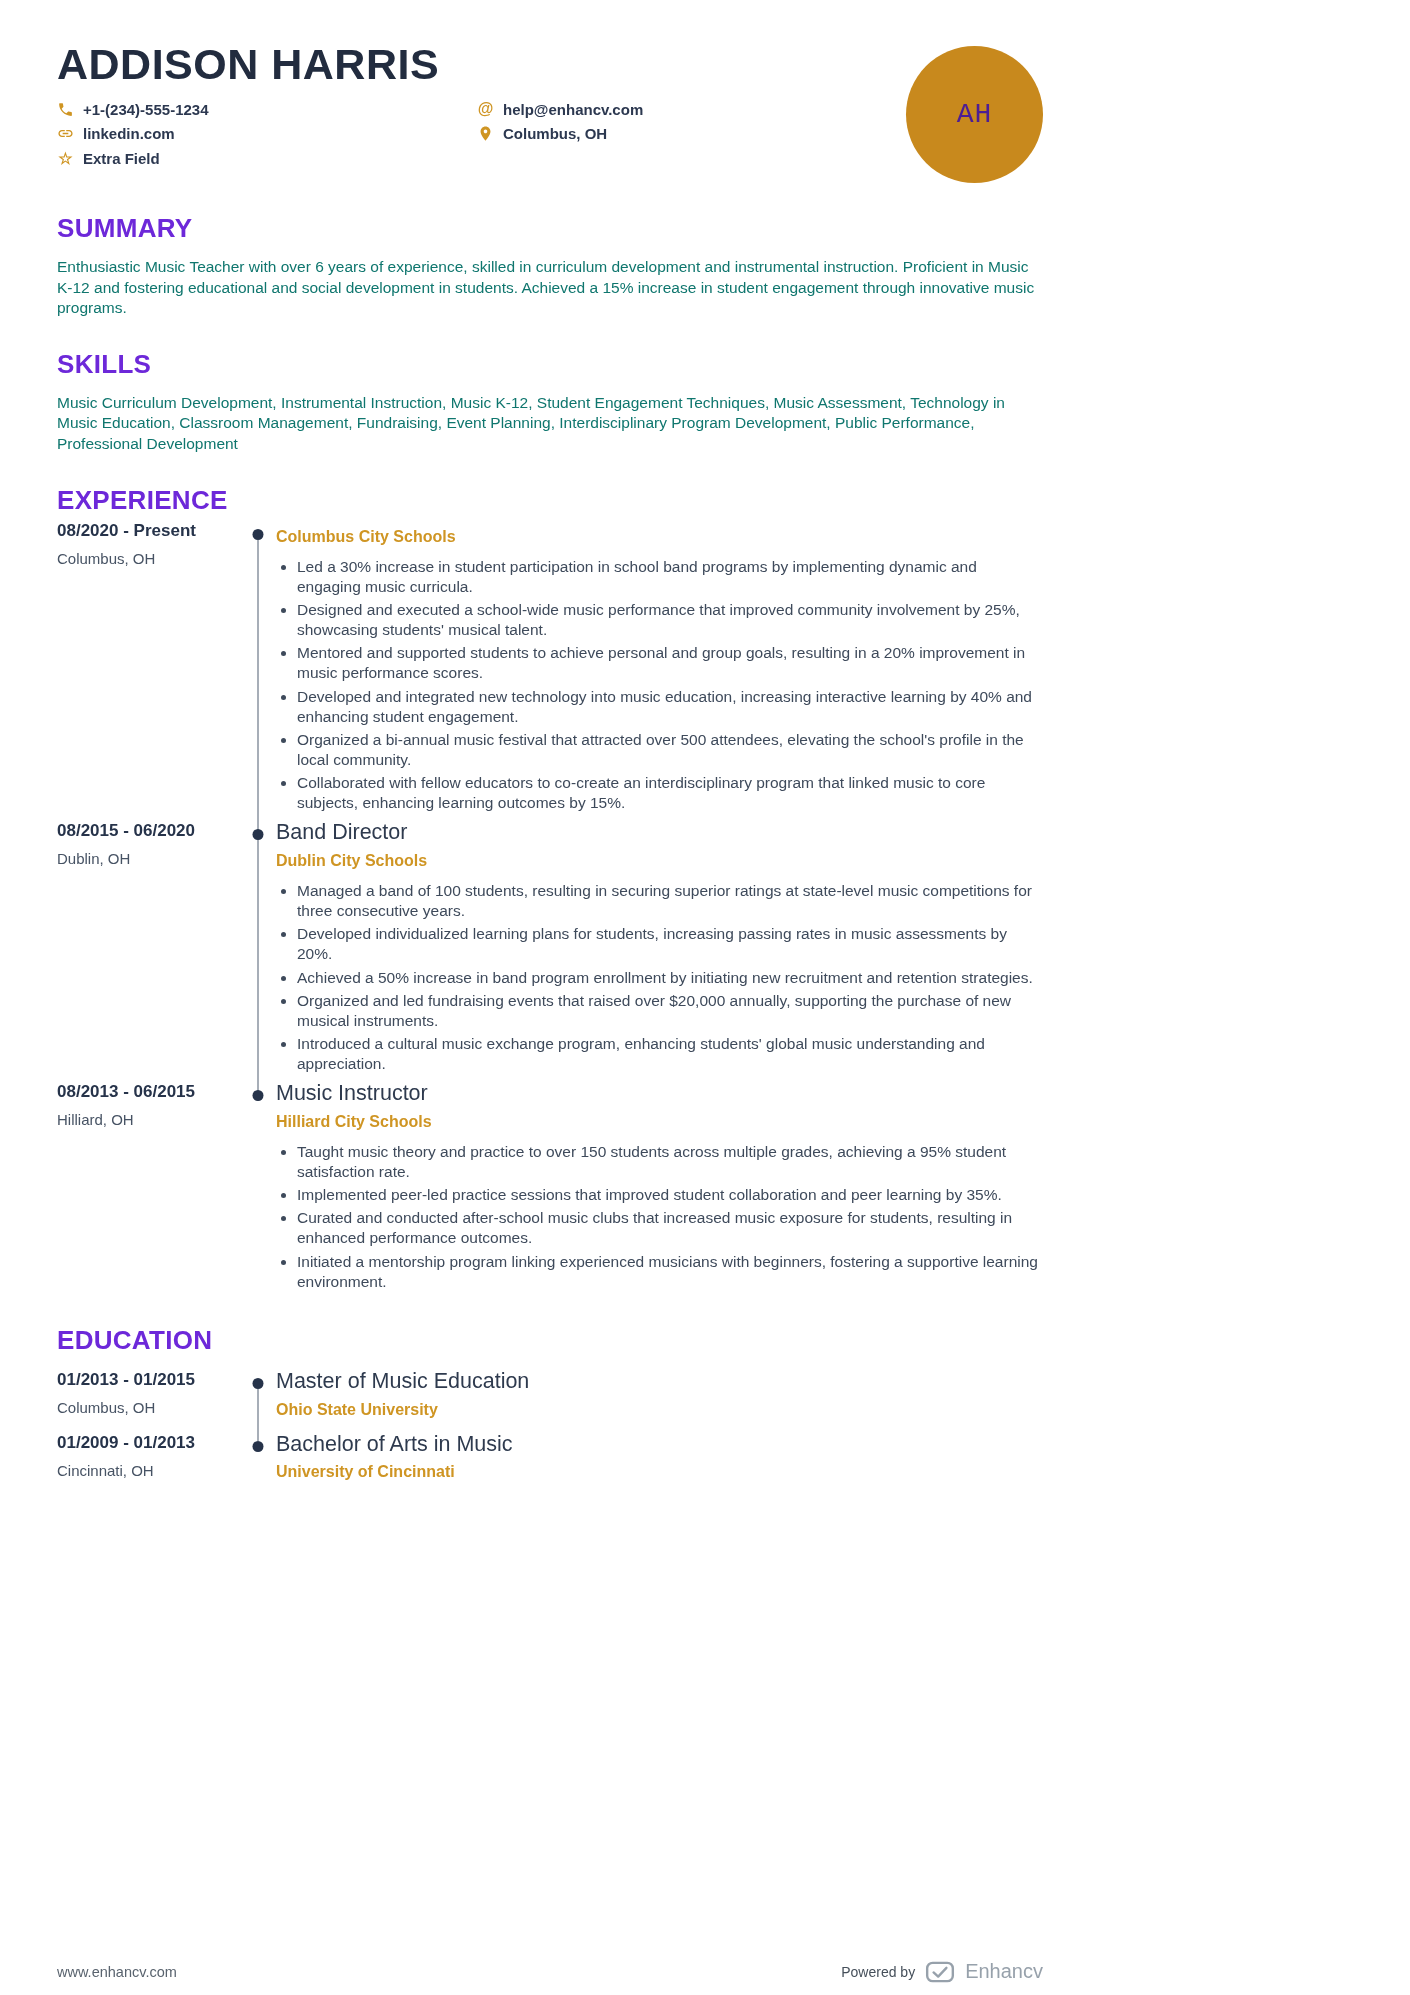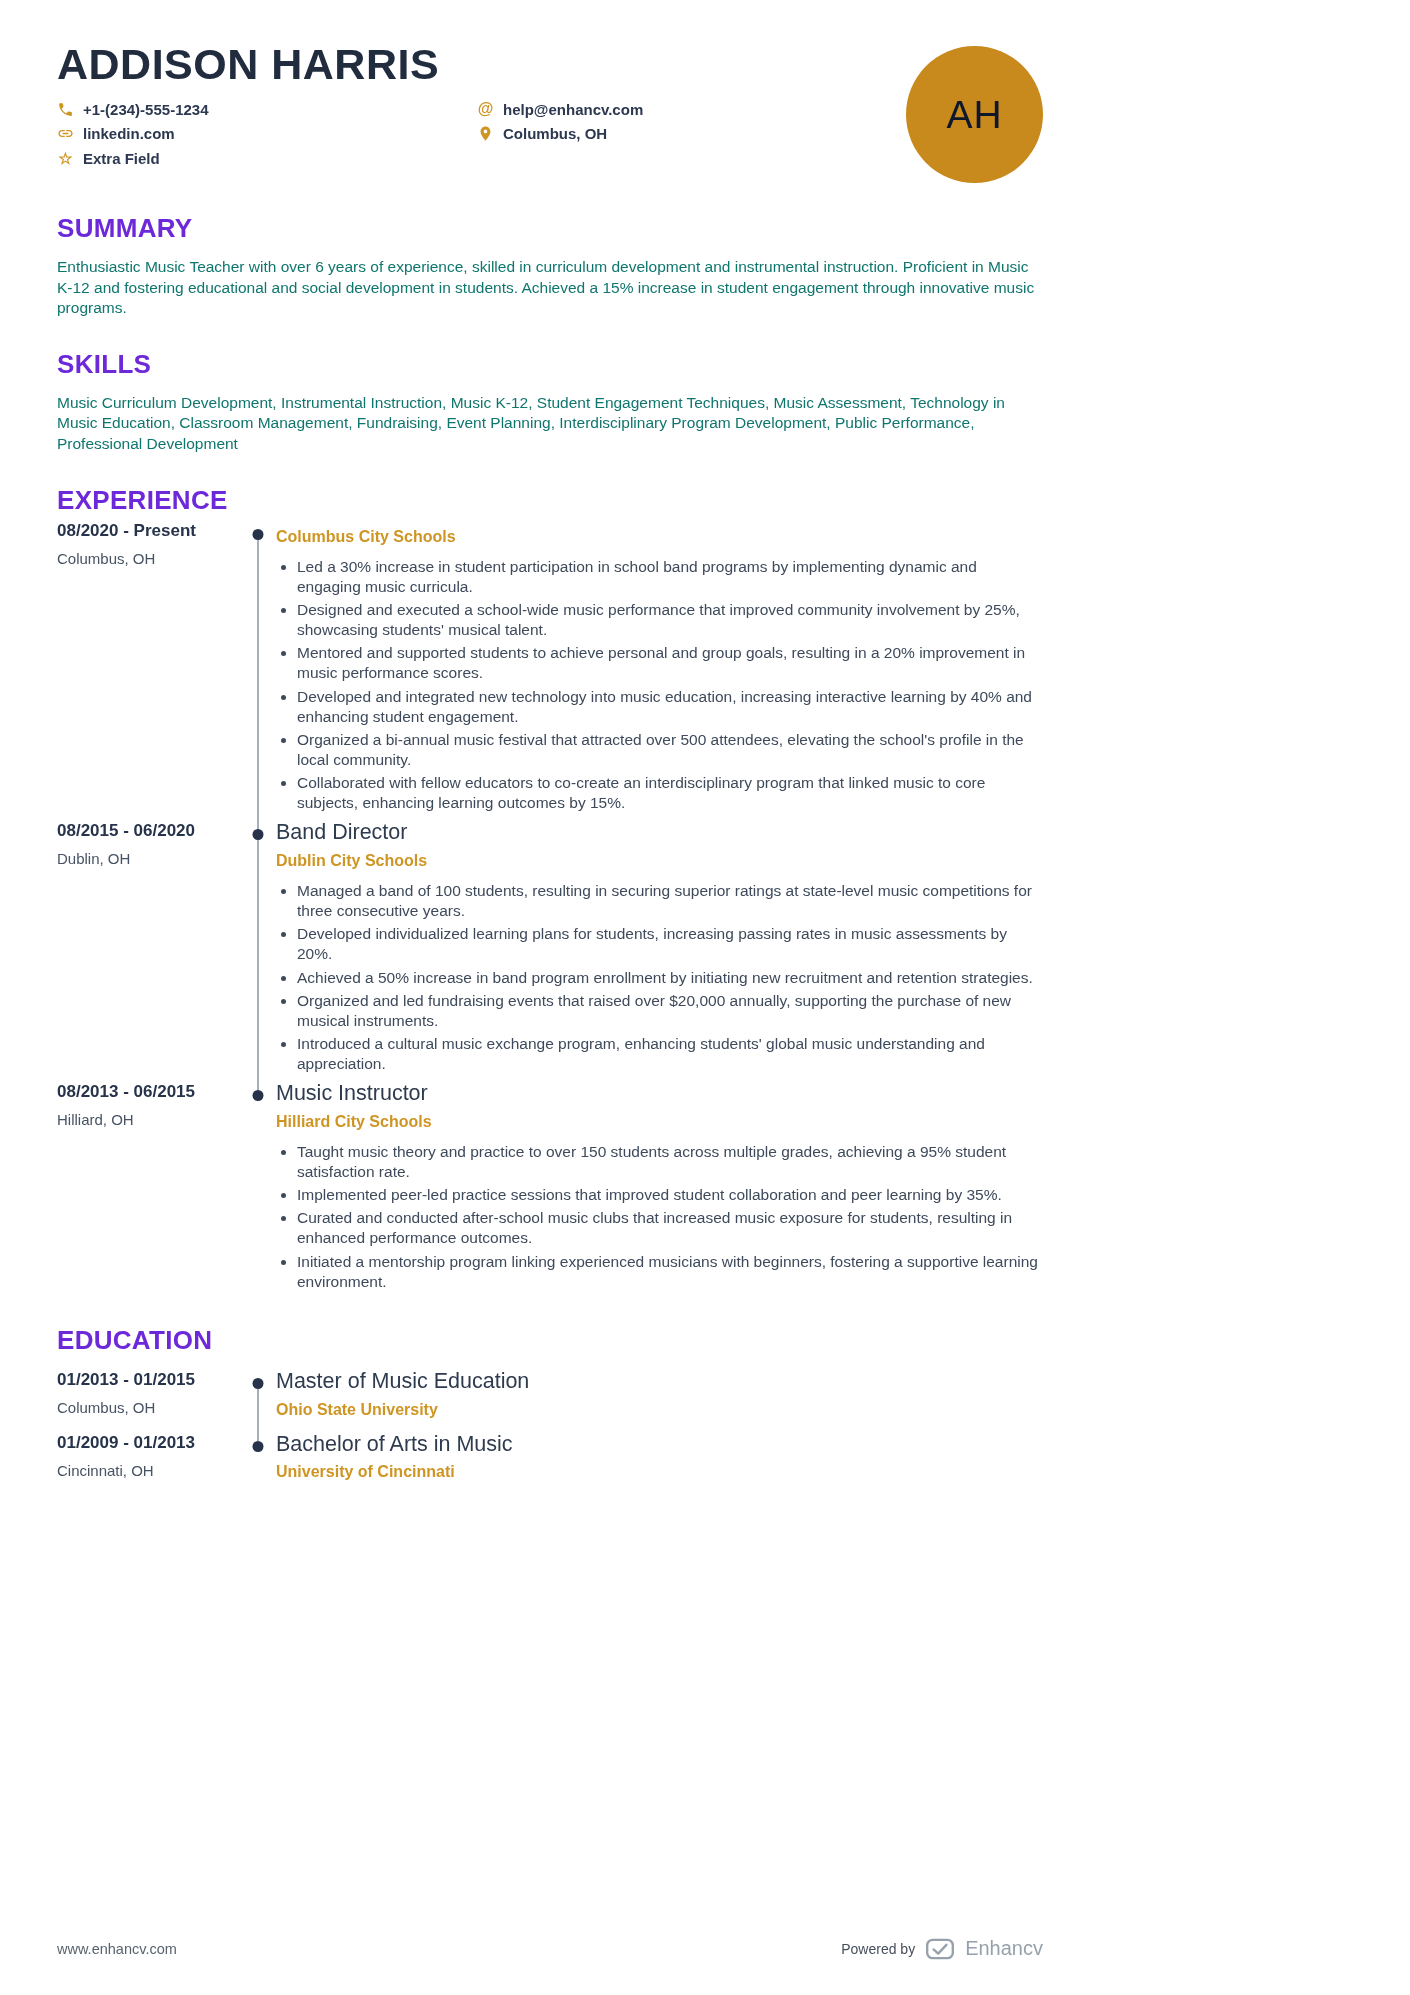--- a/index.html
+++ b/index.html
@@ -9,21 +9,21 @@
 
   
   .header{display:flex;justify-content:space-between;align-items:flex-start;}
   .name{margin:0;font-size:43px;font-weight:700;color:#222c3f;letter-spacing:.5px;line-height:1.05;}
   .subtitle{margin-top:7px;font-size:21px;font-weight:700;color:#cf9523;}
   .contact-grid{margin-top:13px;display:grid;grid-template-columns:420px auto;row-gap:7px;}
   .contact-item{display:flex;align-items:center;gap:9px;font-size:15px;font-weight:700;color:#2c3850;}
   .contact-item svg{width:17px;height:17px;flex:0 0 17px;fill:#cf9523;}
   .icon-text{display:inline-block;width:17px;text-align:center;font-size:16px;font-weight:700;color:#cf9523;flex:0 0 17px;}
   .avatar{width:137px;height:137px;border-radius:50%;background:#c8891d;display:flex;align-items:center;justify-content:center;margin-top:4px;flex:0 0 auto;}
-  .avatar span{font-size:39px;color:#0f172a;letter-spacing:1px;}
+  .avatar span{font-size:28px;color:#4c1d95;letter-spacing:1px;font-family:Liberation Mono, monospace;}
 
   
   .section{margin-top:30px;}
   .section-heading{margin:0;font-size:26px;font-weight:700;color:#6d28d9;letter-spacing:.3px;}
   .section p{margin:13px 0 0 0;font-size:15.5px;line-height:1.33;color:#0f766e;}
 
   
   .entry{display:grid;grid-template-columns:183px 36px 1fr;margin-top:5px;}
   .edu-entry{margin-top:14px;}
   .dates{font-size:17px;font-weight:700;color:#26334a;}
@@ -31,21 +31,21 @@
   .timeline{position:relative;}
   .dot{position:absolute;top:8px;left:50%;transform:translateX(-50%);width:11px;height:11px;border-radius:50%;background:#26334a;z-index:2;}
   .has-line .timeline::after{content:"";position:absolute;left:50%;transform:translateX(-50%);top:19px;width:2px;height:calc(100% + 5px);background:#a7aeb8;z-index:1;}
   .edu-entry.has-line .timeline::after{height:calc(100% + 3px);}
   .job-title{font-size:21.5px;color:#2e3a4e;line-height:1.1;}
   .company{margin-top:7px;font-size:16px;font-weight:700;color:#cf9523;}
   .bullets{margin:11px 0 0 0;padding-left:21px;}
   .bullets li{margin-bottom:3px;font-size:15.5px;line-height:1.3;color:#3e4a5b;}
 
   
-  .footer{position:absolute;left:57px;bottom:35px;width:986px;display:flex;justify-content:space-between;align-items:center;}
+  .footer{position:absolute;left:57px;bottom:12px;width:986px;display:flex;justify-content:space-between;align-items:center;}
   .site{font-size:14.5px;color:#59636e;}
   .powered{display:flex;align-items:center;gap:10px;}
   .powered-label{font-size:14px;color:#454f5a;}
   .logo svg{width:30px;height:22px;display:block;}
   .brand{font-size:20px;color:#97a1ab;}
 </style>
 </head>
 <body>
 
 <div class="page">

